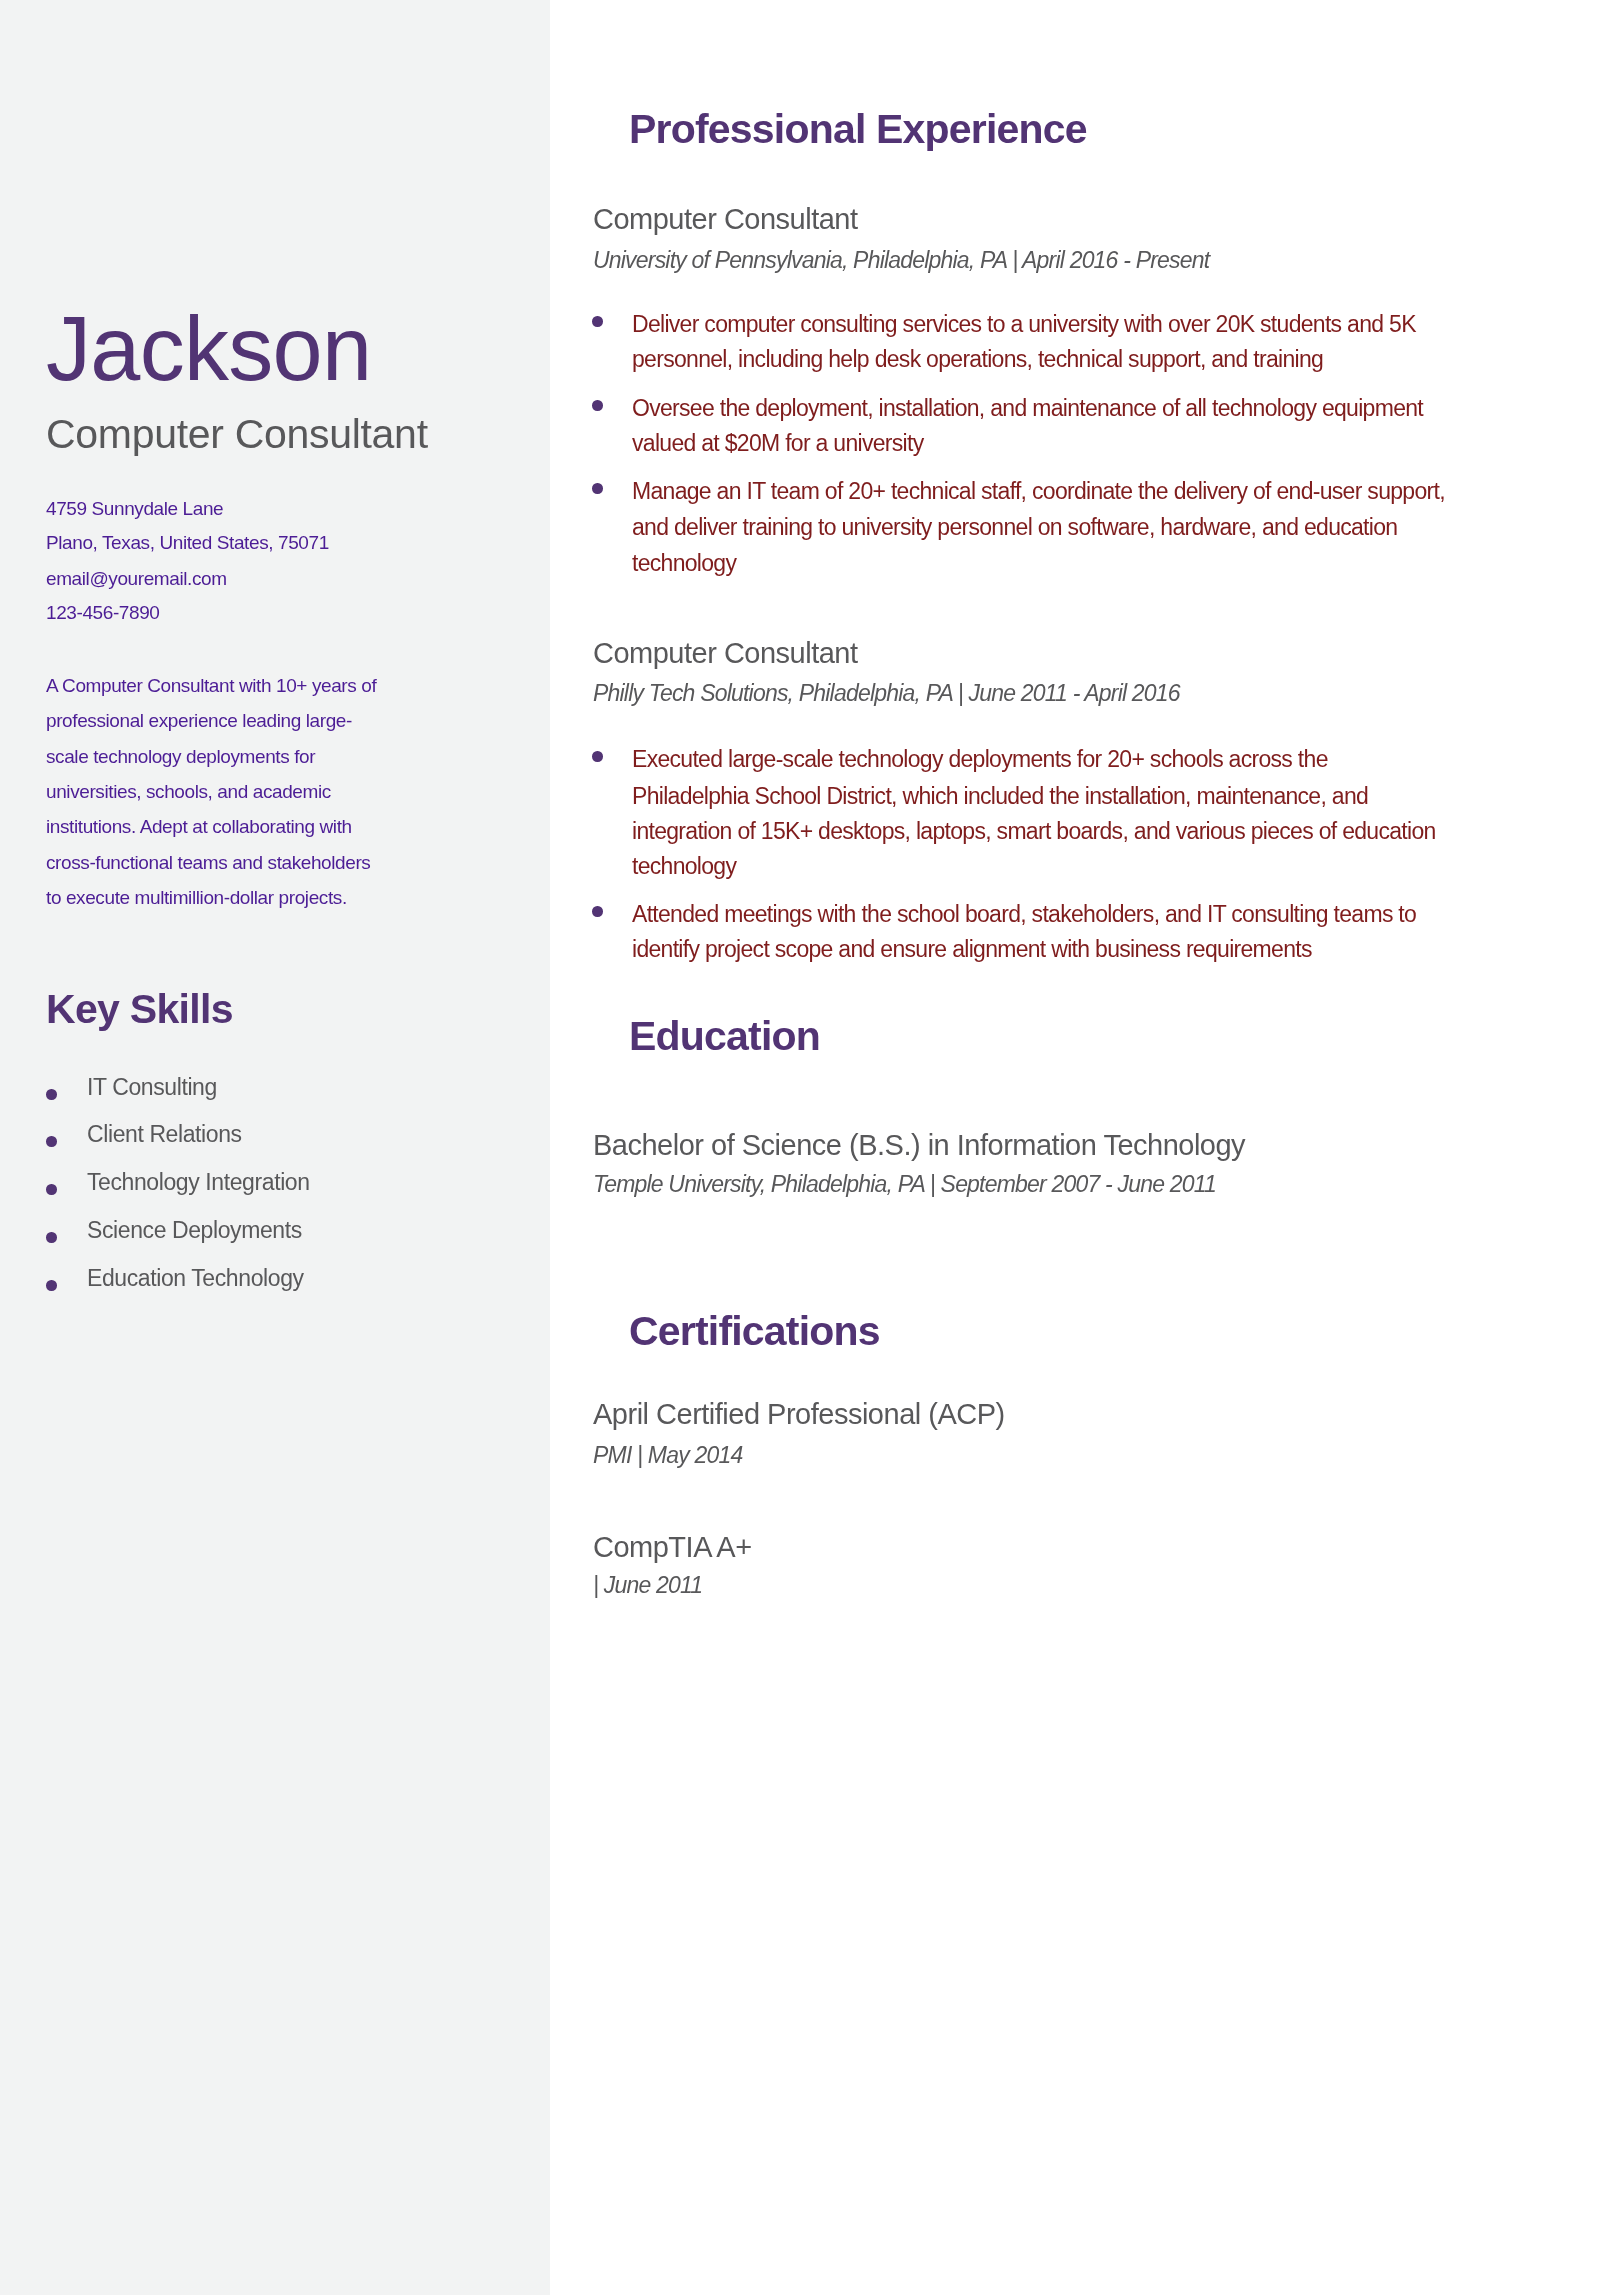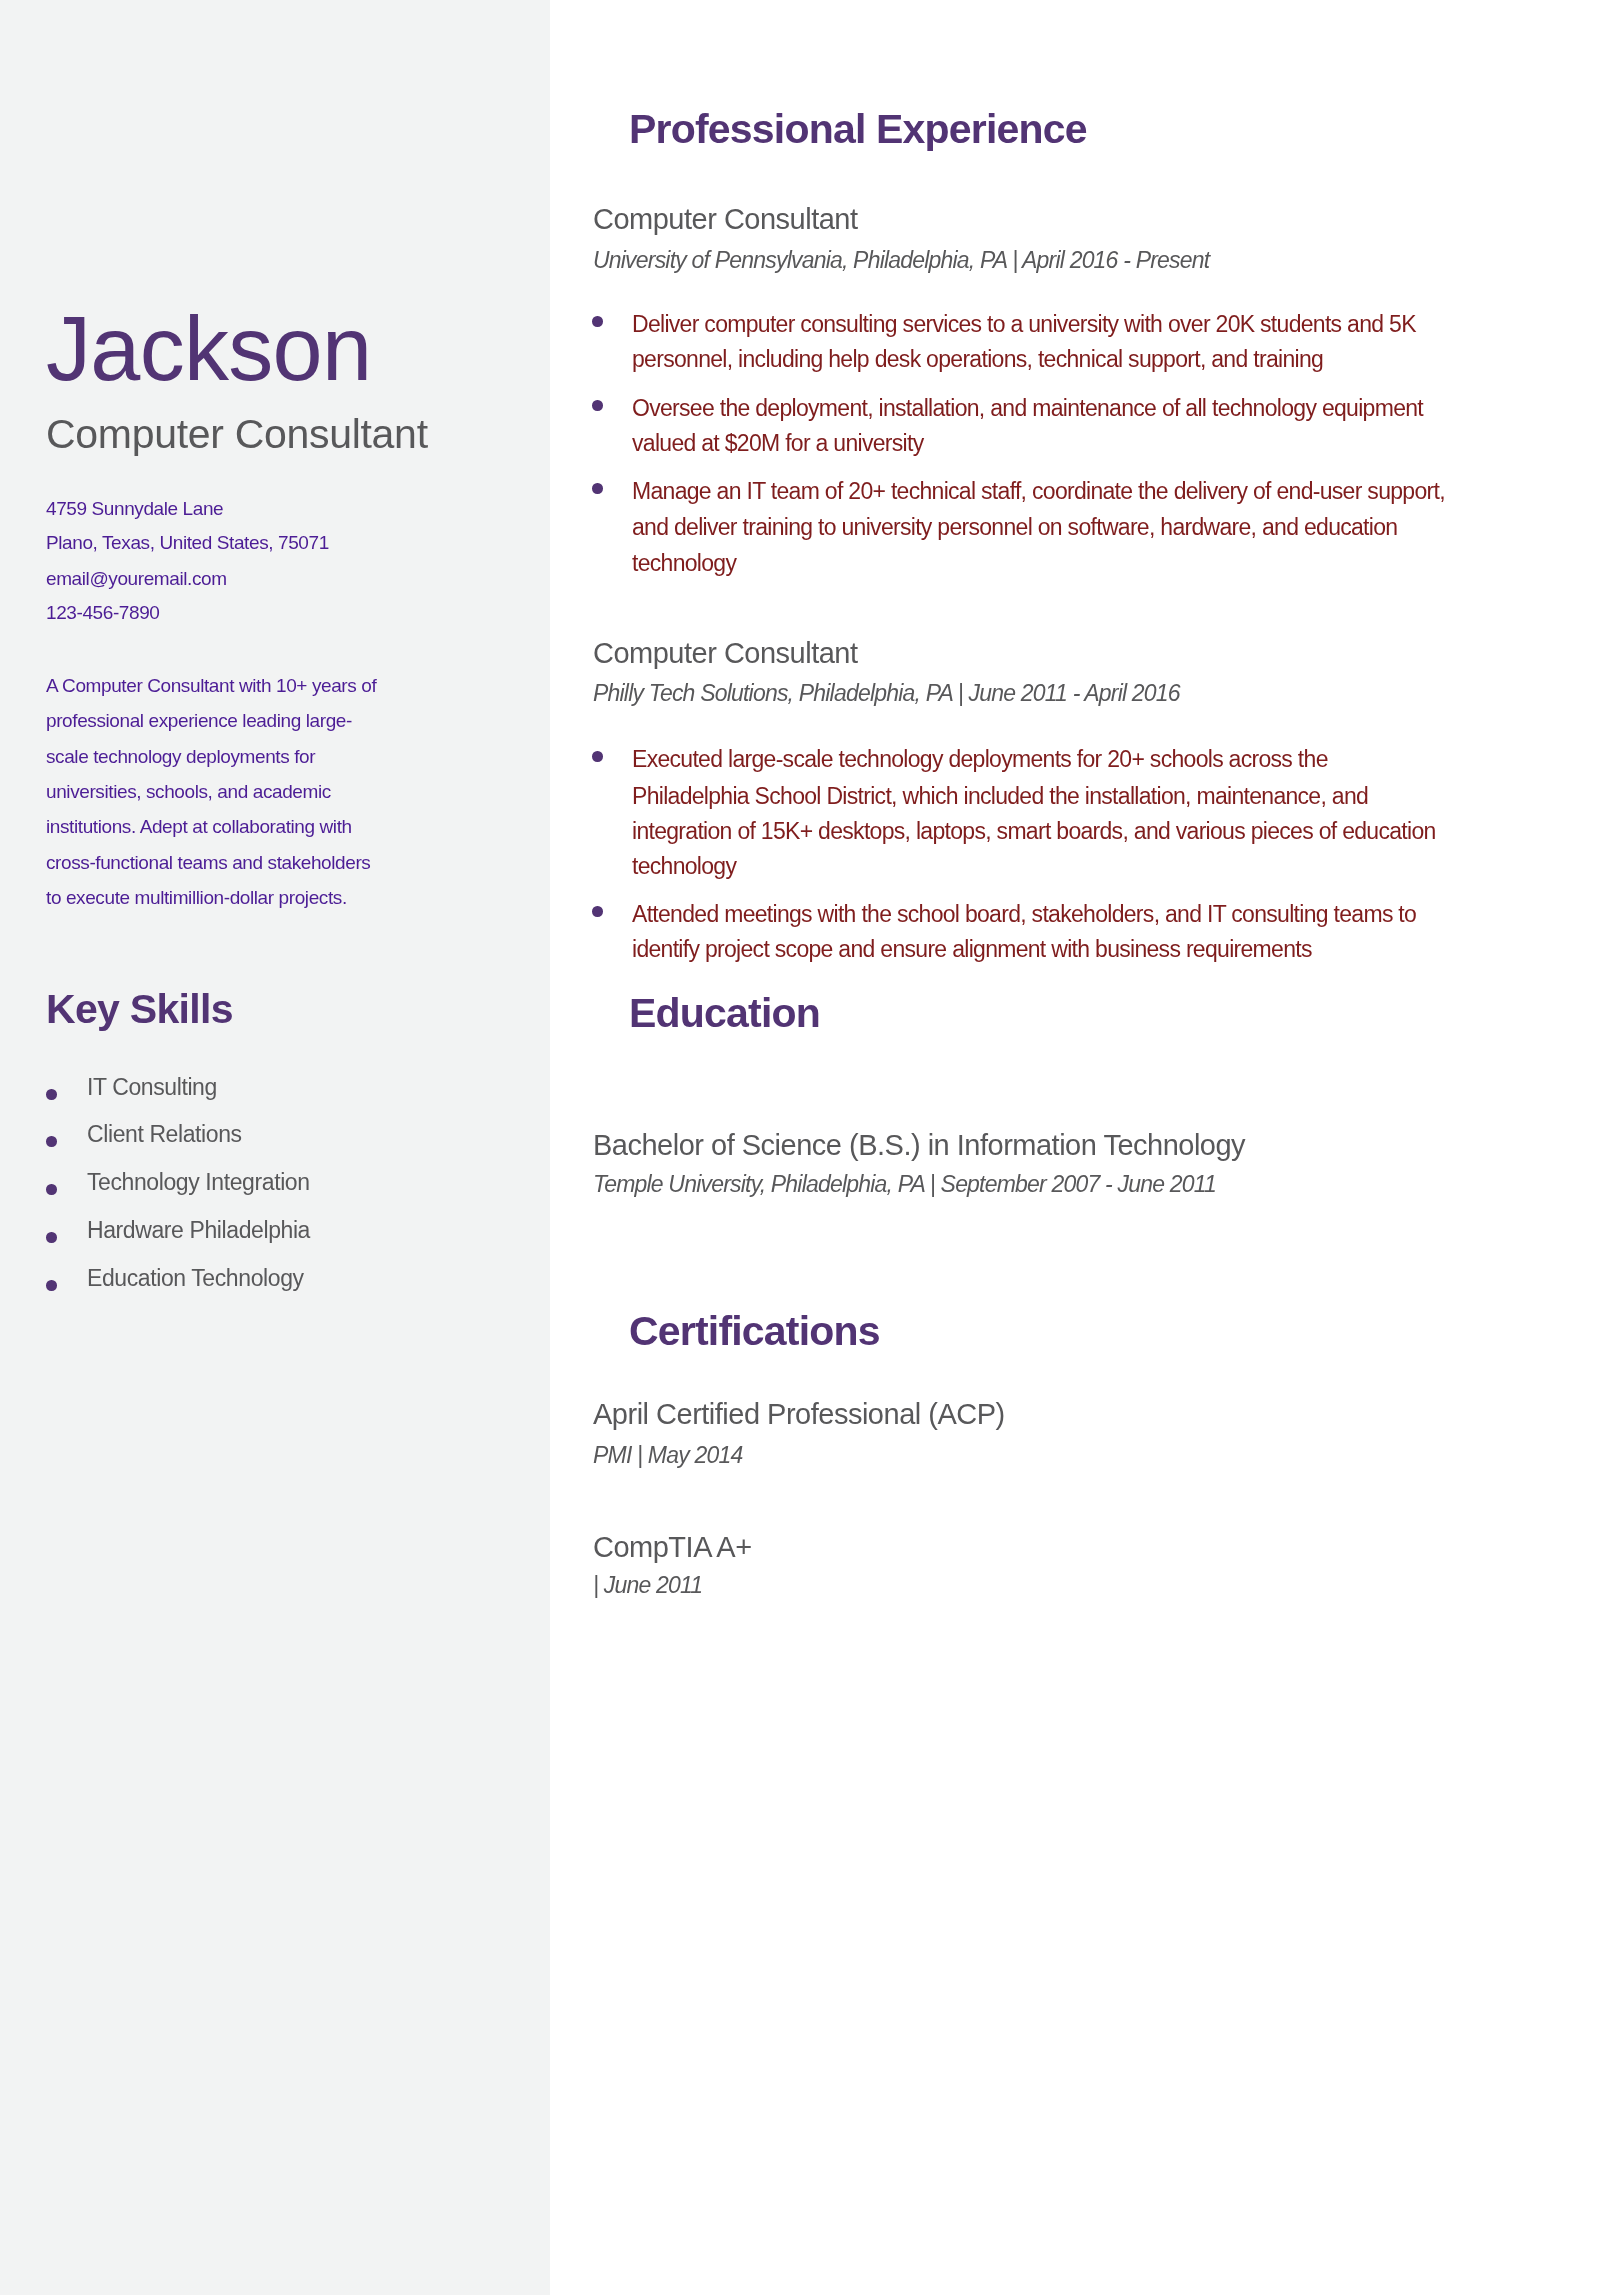--- a/index.html
+++ b/index.html
@@ -94,21 +94,21 @@
     <div class="abs skill-item" style="top:1131px;">
       <span class="skill-dot"></span>
       <span class="skill-label">Client Relations</span>
     </div>
     <div class="abs skill-item" style="top:1179px;">
       <span class="skill-dot"></span>
       <span class="skill-label">Technology Integration</span>
     </div>
     <div class="abs skill-item" style="top:1227px;">
       <span class="skill-dot"></span>
-      <span class="skill-label">Hardware Philadelphia</span>
+      <span class="skill-label">Science Deployments</span>
     </div>
     <div class="abs skill-item" style="top:1275px;">
       <span class="skill-dot"></span>
       <span class="skill-label">Education Technology</span>
     </div>
   </div>
 </div>
 
 <div class="main">
 
@@ -140,21 +140,21 @@
     <div class="abs bullet-line" style="top:748px;">Executed large-scale technology deployments for 20+ schools across  the</div>
     <div class="abs bullet-line" style="top:785px;">Philadelphia School District, which included the installation,  maintenance, and</div>
     <div class="abs bullet-line" style="top:820px;">integration of 15K+ desktops, laptops, smart boards,  and various pieces of education</div>
     <div class="abs bullet-line" style="top:855px;">technology</div>
 
     <span class="bullet-dot" style="top:906px;"></span>
     <div class="abs bullet-line" style="top:903px;">Attended meetings with the school board, stakeholders, and IT  consulting teams to</div>
     <div class="abs bullet-line" style="top:938px;">identify project scope and ensure alignment with  business requirements</div>
   </div>
 
-  <div class="abs sec-heading" style="top:993px;">Education</div>
+  <div class="abs sec-heading" style="top:1016px;">Education</div>
   <div>
     <div class="abs job-title" style="top:1131px;">Bachelor of Science (B.S.) in Information Technology</div>
     <div class="abs job-meta" style="top:1173px;">Temple University, Philadelphia, PA | September 2007 - June 2011</div>
   </div>
 
   <div class="abs sec-heading" style="top:1311px;">Certifications</div>
   <div>
     <div class="abs job-title" style="top:1400px;">April Certified Professional (ACP)</div>
     <div class="abs job-meta" style="top:1444px;">PMI | May 2014</div>
   </div>

